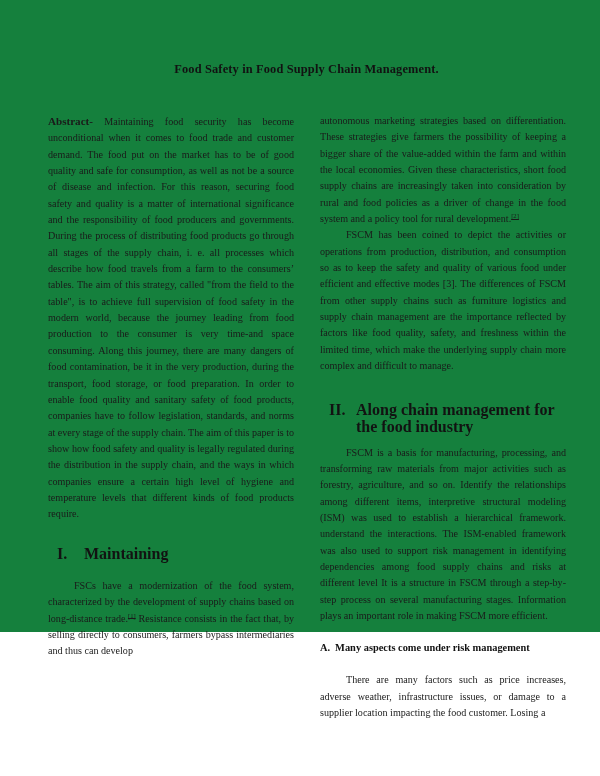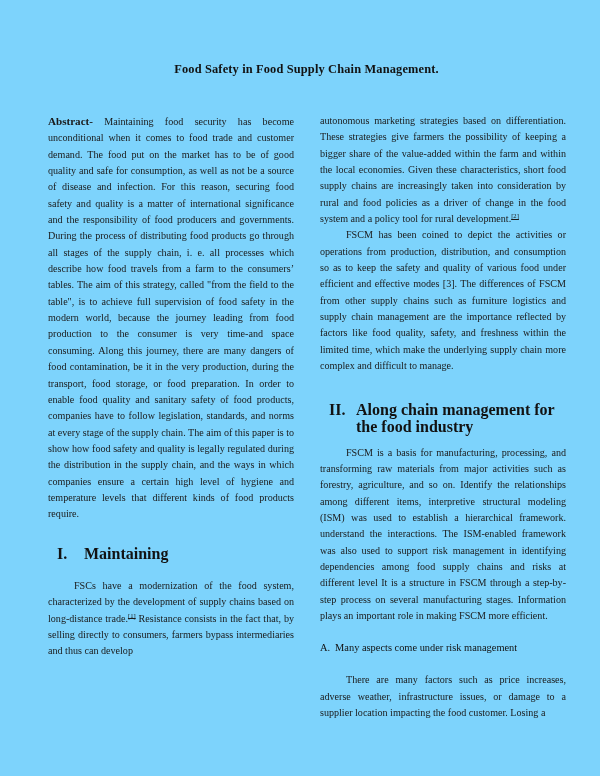--- a/index.html
+++ b/index.html
@@ -10,25 +10,25 @@
   body {
     width: 600px;
     height: 776px;
     font-family: "Liberation Serif", "DejaVu Serif", serif;
     color: #121212;
     position: relative;
     overflow: hidden;
   }
   .page {
     width: 600px;
-    height: 776px;
+    height: 632px;
     box-sizing: border-box;
     padding: 0;
     position: relative;
-    background: #7dd3fc;
+    background: #15803d;
   }
   .title {
     position: absolute;
     top: 62px;
     left: 48px;
     width: 517px;
     text-align: center;
     font-size: 12.4px;
     font-weight: bold;
     letter-spacing: 0.15px;
@@ -77,21 +77,21 @@
     flex: 0 0 36px;
     padding-left: 9px;
     box-sizing: border-box;
   }
   .sec-text {
     flex: 1 1 auto;
   }
   .sub-head {
     margin: 0;
     font-size: 10.4px;
-    font-weight: normal;
+    font-weight: bold;
     line-height: 16px;
     color: #121212;
   }
   .sub-head .sub-num {
     margin-right: 5px;
   }
   .sp-sm { height: 16px; }
   .sp-md { height: 22px; }
   .sp-lg { height: 26px; }
   .sp-xs { height: 9px; }

